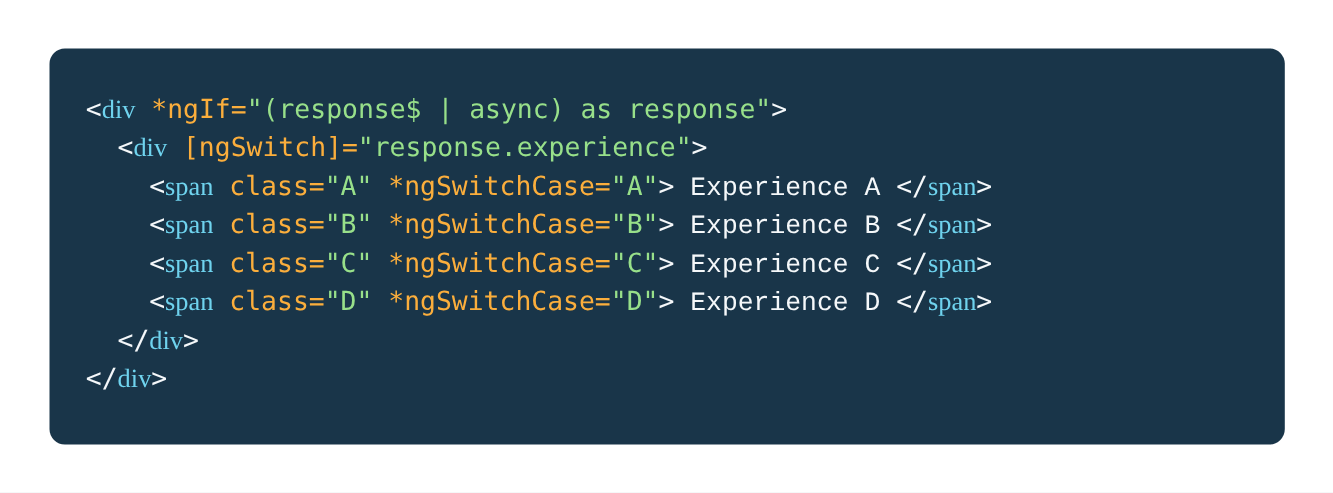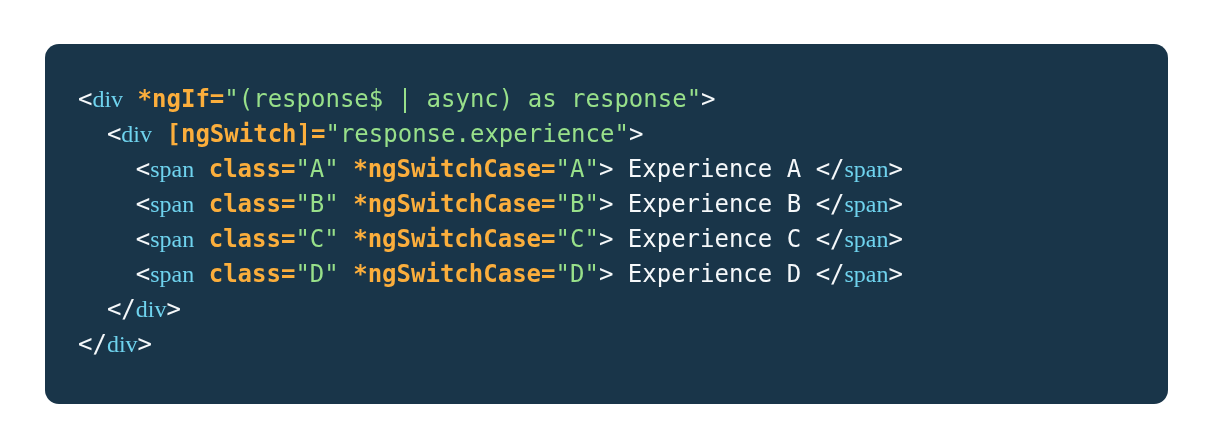--- a/index.html
+++ b/index.html
@@ -23,23 +23,23 @@
   }
   .code-block {
     padding: 38px 20px 0 33px;
     font-size: 24px;
     line-height: 35px;
     white-space: pre;
     color: var(--tok-plain, #f5f8fa);
   }
   .code-line { height: 35px; }
   .tok-punct  { color: var(--tok-punct,  #f5f8fa); }
-  .tok-plain  { color: var(--tok-plain,  #f5f8fa); }
+  .tok-plain  { color: var(--tok-plain,  #f5f8fa); font-family: Liberation Mono, monospace; }
   .tok-tag    { color: var(--tok-tag,    #6fd3ee); font-family: Liberation Serif, serif; }
-  .tok-attr   { color: var(--tok-attr,   #fbae3c); font-weight: bold; }
+  .tok-attr   { color: var(--tok-attr,   #fbae3c); }
   .tok-string { color: var(--tok-string, #98e08a); }
 </style>
 </head>
 <body style="background: rgb(255, 255, 255);">
 
 <div class="code-card">
   <div class="code-block"><div class="code-line"><span class="tok-punct">&lt;</span><span class="tok-tag">div</span><span class="tok-plain"> </span><span class="tok-attr">*ngIf=</span><span class="tok-string">"(response$ | async) as response"</span><span class="tok-punct">&gt;</span></div><div class="code-line"><span class="tok-plain">  </span><span class="tok-punct">&lt;</span><span class="tok-tag">div</span><span class="tok-plain"> </span><span class="tok-attr">[ngSwitch]=</span><span class="tok-string">"response.experience"</span><span class="tok-punct">&gt;</span></div><div class="code-line"><span class="tok-plain">    </span><span class="tok-punct">&lt;</span><span class="tok-tag">span</span><span class="tok-plain"> </span><span class="tok-attr">class=</span><span class="tok-string">"A"</span><span class="tok-plain"> </span><span class="tok-attr">*ngSwitchCase=</span><span class="tok-string">"A"</span><span class="tok-punct">&gt;</span><span class="tok-plain"> Experience A </span><span class="tok-punct">&lt;/</span><span class="tok-tag">span</span><span class="tok-punct">&gt;</span></div><div class="code-line"><span class="tok-plain">    </span><span class="tok-punct">&lt;</span><span class="tok-tag">span</span><span class="tok-plain"> </span><span class="tok-attr">class=</span><span class="tok-string">"B"</span><span class="tok-plain"> </span><span class="tok-attr">*ngSwitchCase=</span><span class="tok-string">"B"</span><span class="tok-punct">&gt;</span><span class="tok-plain"> Experience B </span><span class="tok-punct">&lt;/</span><span class="tok-tag">span</span><span class="tok-punct">&gt;</span></div><div class="code-line"><span class="tok-plain">    </span><span class="tok-punct">&lt;</span><span class="tok-tag">span</span><span class="tok-plain"> </span><span class="tok-attr">class=</span><span class="tok-string">"C"</span><span class="tok-plain"> </span><span class="tok-attr">*ngSwitchCase=</span><span class="tok-string">"C"</span><span class="tok-punct">&gt;</span><span class="tok-plain"> Experience C </span><span class="tok-punct">&lt;/</span><span class="tok-tag">span</span><span class="tok-punct">&gt;</span></div><div class="code-line"><span class="tok-plain">    </span><span class="tok-punct">&lt;</span><span class="tok-tag">span</span><span class="tok-plain"> </span><span class="tok-attr">class=</span><span class="tok-string">"D"</span><span class="tok-plain"> </span><span class="tok-attr">*ngSwitchCase=</span><span class="tok-string">"D"</span><span class="tok-punct">&gt;</span><span class="tok-plain"> Experience D </span><span class="tok-punct">&lt;/</span><span class="tok-tag">span</span><span class="tok-punct">&gt;</span></div><div class="code-line"><span class="tok-plain">  </span><span class="tok-punct">&lt;/</span><span class="tok-tag">div</span><span class="tok-punct">&gt;</span></div><div class="code-line"><span class="tok-punct">&lt;/</span><span class="tok-tag">div</span><span class="tok-punct">&gt;</span></div></div>
 </div>
 
 </body></html>

